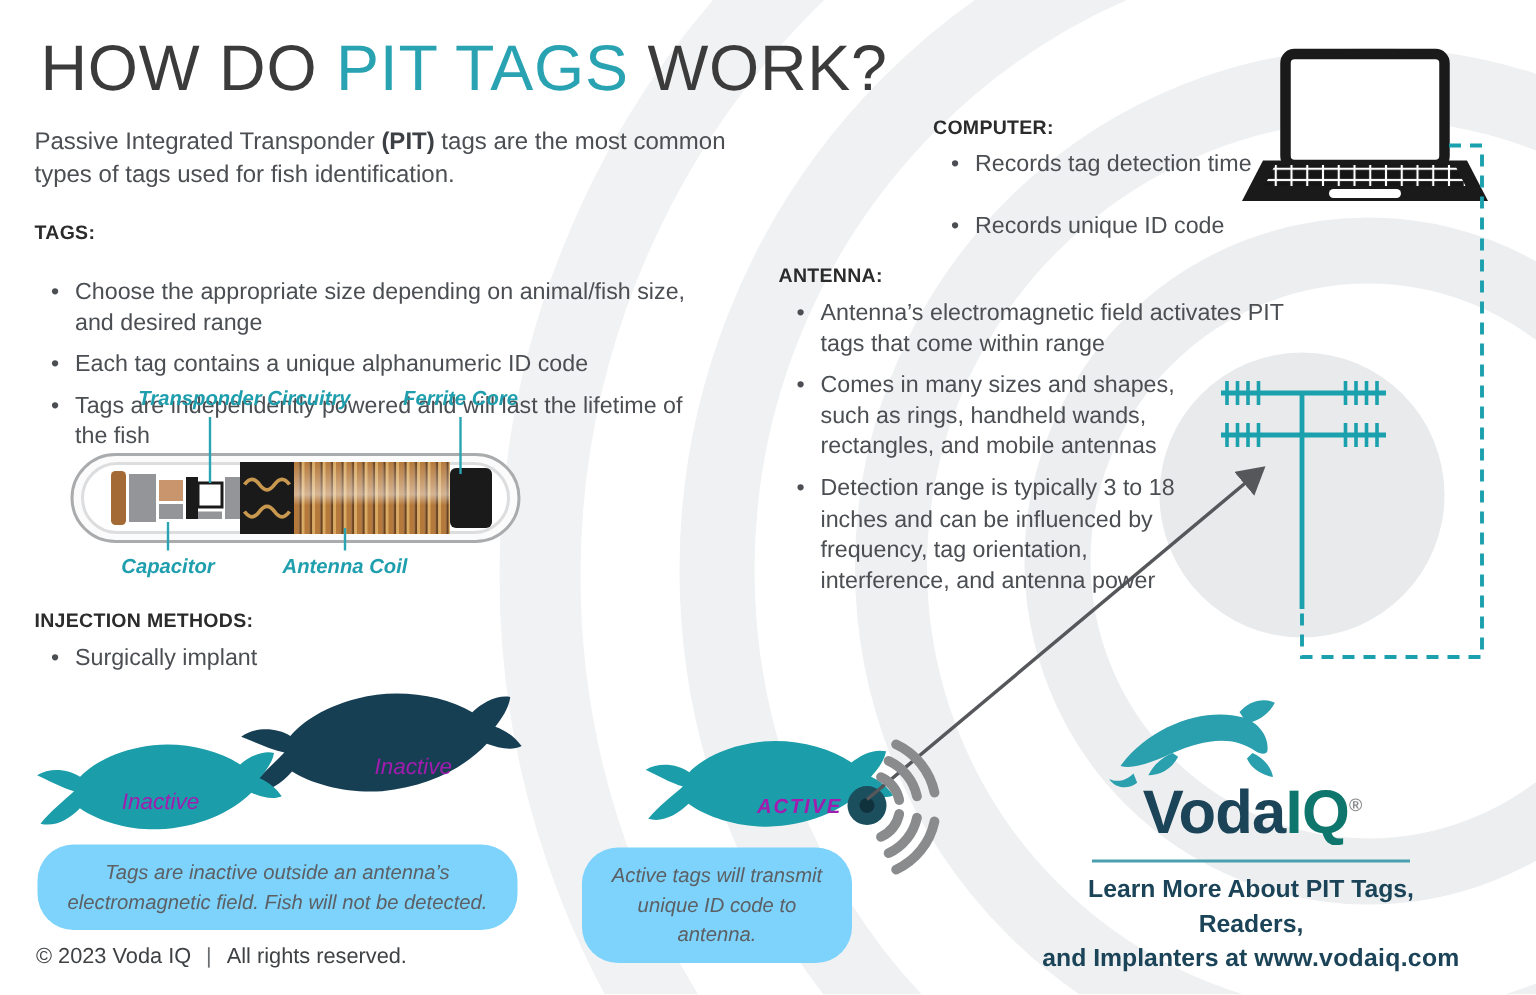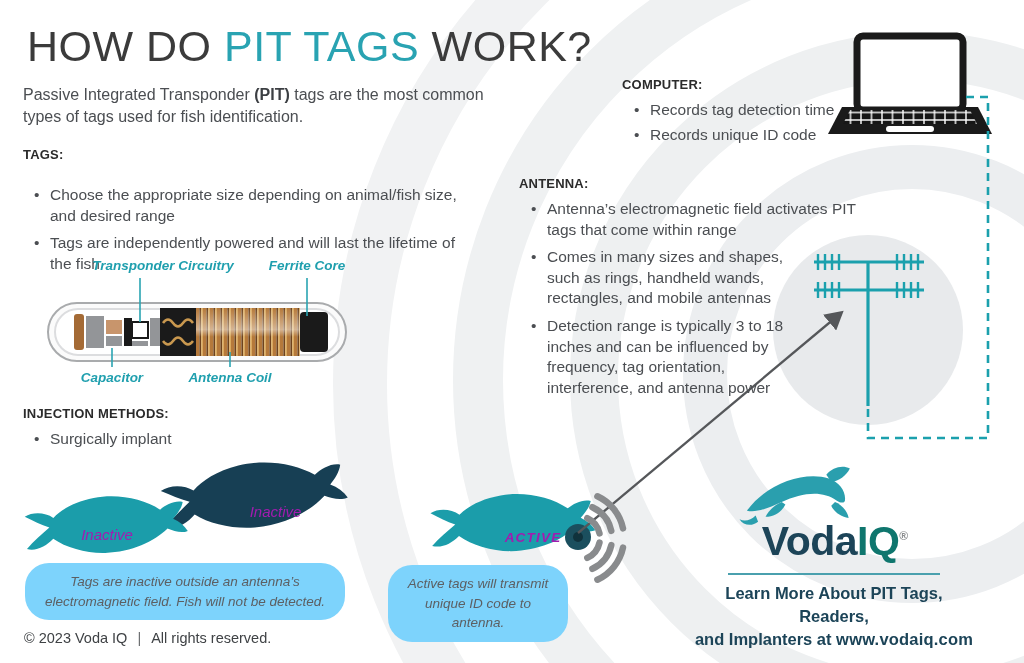--- a/index.html
+++ b/index.html
@@ -172,36 +172,37 @@
     <span>HOW DO </span><span class="hl">PIT TAGS</span><span> WORK?</span>
   </div>
 
   <div class="abs intro" style="left:23px;top:84px;width:472px;">
     <span>Passive Integrated Transponder </span><b>(PIT)</b><span> tags are the most common types of tags used for fish identification.</span>
   </div>
 
   <div class="abs h" style="left:23px;top:147px;">TAGS:</div>
   <ul class="abs blist" style="left:30px;top:170px;width:442px;margin-top:15px;">
     <li>Choose the appropriate size depending on animal/fish size, and desired range</li>
+    <li>Each tag contains a unique alphanumeric ID code</li>
     <li>Tags are independently powered and will last the lifetime of the fish</li>
   </ul>
 
   <div class="abs teal-label" style="left:83px;top:258px;width:160px;">Transponder Circuitry</div>
   <div class="abs teal-label" style="left:247px;top:258px;width:120px;">Ferrite Core</div>
   <div class="abs teal-label" style="left:62px;top:370px;width:100px;">Capacitor</div>
   <div class="abs teal-label" style="left:170px;top:370px;width:120px;">Antenna Coil</div>
 
   <div class="abs h" style="left:23px;top:406px;">INJECTION METHODS:</div>
   <ul class="abs blist" style="left:30px;top:429px;width:300px;">
     <li>Surgically implant</li>
   </ul>
 
   <div class="abs h" style="left:622px;top:77px;">COMPUTER:</div>
   <ul class="abs blist" style="left:630px;top:100px;width:260px;">
-    <li style="margin-bottom:4px;">Records tag detection time</li>
+    <li style="margin-bottom:20px;">Records tag detection time</li>
     <li>Records unique ID code</li>
   </ul>
 
   <div class="abs h" style="left:519px;top:176px;">ANTENNA:</div>
   <ul class="abs blist" style="left:527px;top:199px;width:330px;">
     <li style="max-width:312px;">Antenna’s electromagnetic field activates PIT tags that come within range</li>
     <li style="max-width:262px;">Comes in many sizes and shapes, such as rings, handheld wands, rectangles, and mobile antennas</li>
     <li style="max-width:238px;">Detection range is typically 3 to 18 inches and can be influenced by frequency, tag orientation, interference, and antenna power</li>
   </ul>
 

